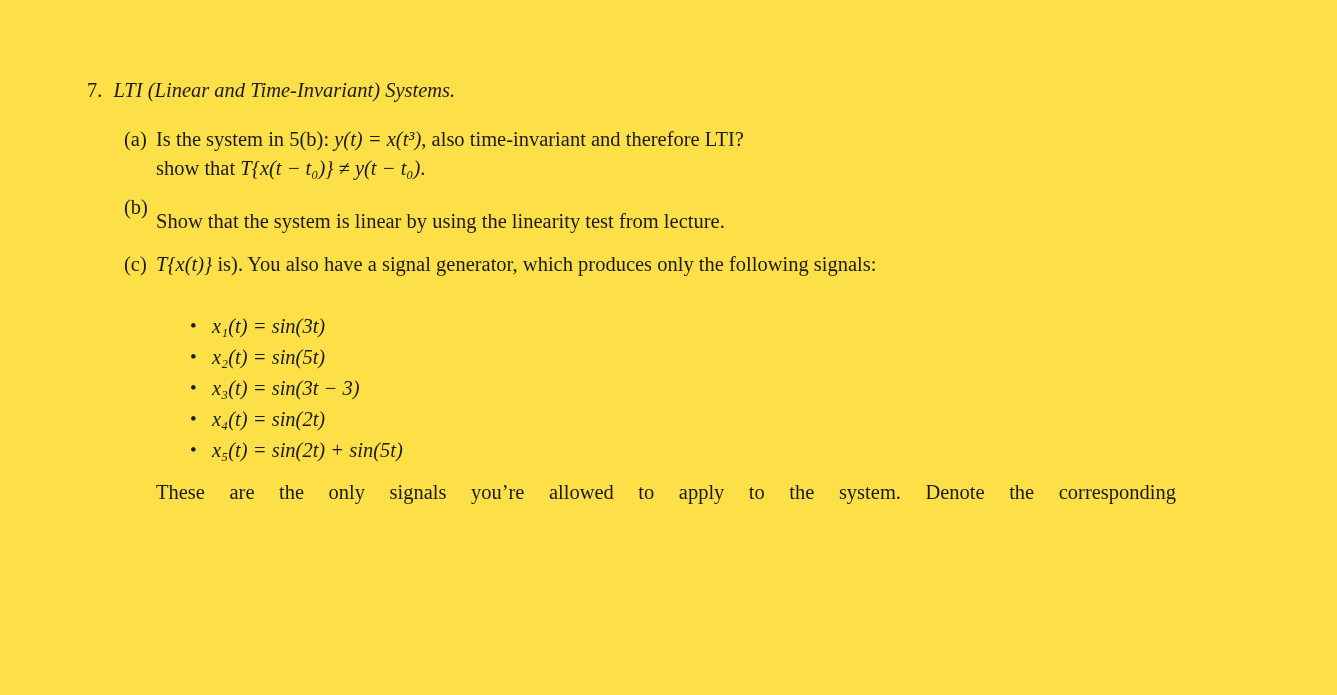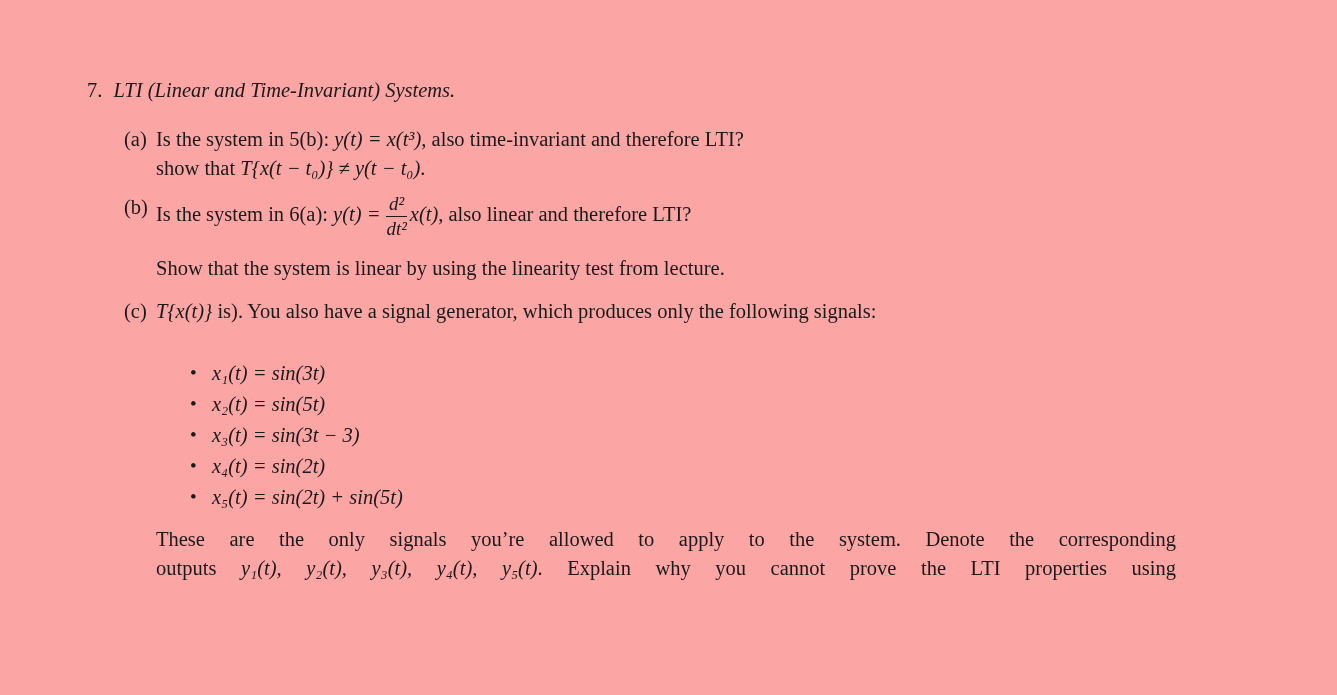--- a/index.html
+++ b/index.html
@@ -1,19 +1,19 @@
 <!DOCTYPE html>
 <html><head>
 <meta charset="utf-8">
 <style>
   html,body{margin:0;padding:0;background:#ffffff;}
   .page{
     position:relative;
     width:1337px;height:695px;
-    background:#fca5a5;
+    background:#fde047;
     color:#1a1a1a;
     font-family:"Liberation Serif","DejaVu Serif",serif;
     font-size:20.5px;
     line-height:29px;
     overflow:hidden;
   }
   .heading{padding-top:76px;margin-left:87px;}
   .pnum{font-style:normal;}
   .ptitle{font-style:italic;margin-left:11px;}
   .parts{margin-left:124px;width:1052px;}
@@ -54,24 +54,20 @@
       <div class="plabel">(a)</div>
       <div class="pbody">
         <p class="line"><span>Is the system in 5(b): </span><span class="m">y(t) = x(t³)</span><span>, also time-invariant and therefore LTI?</span></p>
         <p class="line"><span>show that </span><span class="m">T{x(t − t₀)} ≠ y(t − t₀)</span><span>.</span></p>
       </div>
     </div>
 
     <div class="part part-b">
       <div class="plabel">(b)</div>
       <div class="pbody">
-        <p class="line"><span>Is the system in 6(a): </span><span class="m">y(t) =</span><span class="frac">
-              <span class="fn">d²</span>
-              <span class="fd">dt²</span>
-            </span><span class="m">x(t)</span><span>, also linear and therefore LTI?</span></p>
         <p class="line body"><span>Show that the system is linear by using the linearity test from lecture.</span></p>
       </div>
     </div>
 
     <div class="part part-c">
       <div class="plabel">(c)</div>
       <div class="pbody">
         <p class="line"><span class="m">T{x(t)}</span><span> is). You also have a signal generator, which produces only the following signals:</span></p>
 
         <div class="signals">
@@ -92,19 +88,18 @@
               <span class="m">x₄(t) = sin(2t)</span>
             </div>
           <div class="signal">
               <span class="bullet">•</span>
               <span class="m">x₅(t) = sin(2t) + sin(5t)</span>
             </div>
         </div>
 
         <div class="outro">
           <p class="line jl"><span>These are the only signals you’re allowed to apply to the system. Denote the corresponding</span></p>
-          <p class="line jl"><span>outputs </span><span class="m">y₁(t), y₂(t), y₃(t), y₄(t), y₅(t)</span><span>. Explain why you cannot prove the LTI properties using</span></p>
         </div>
       </div>
     </div>
 
   </div>
 </div>
 
 </body></html>

